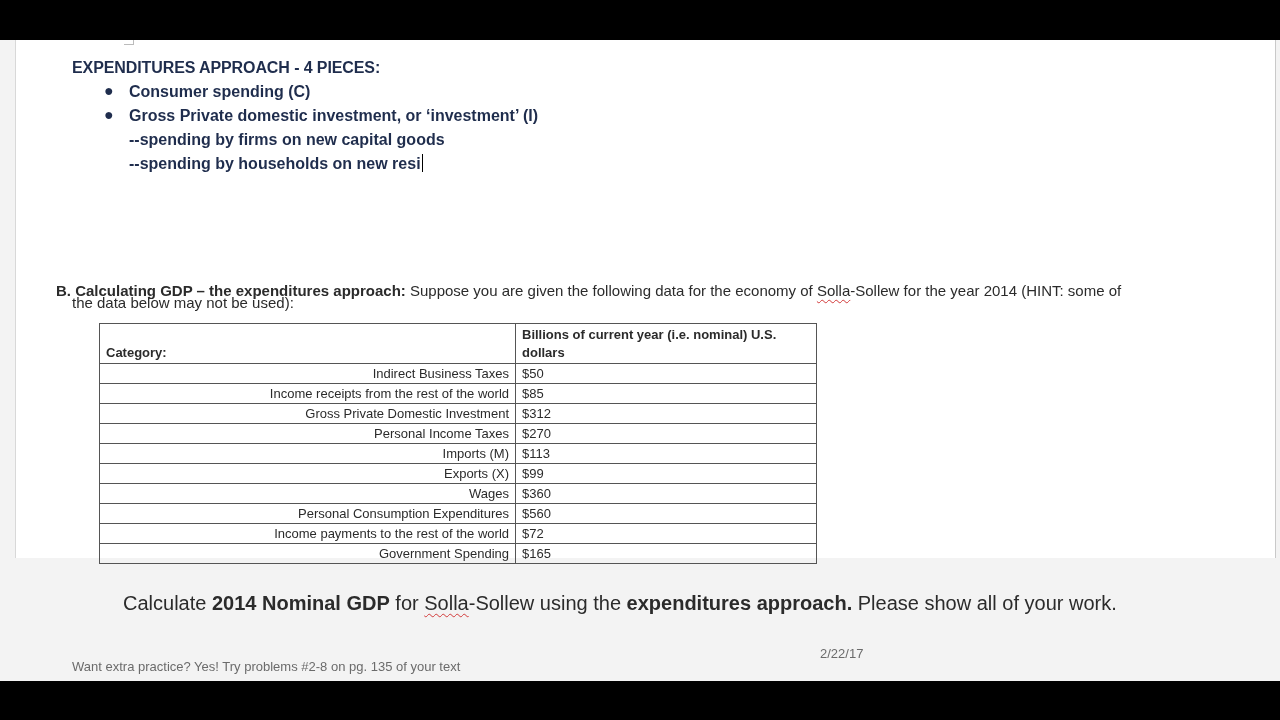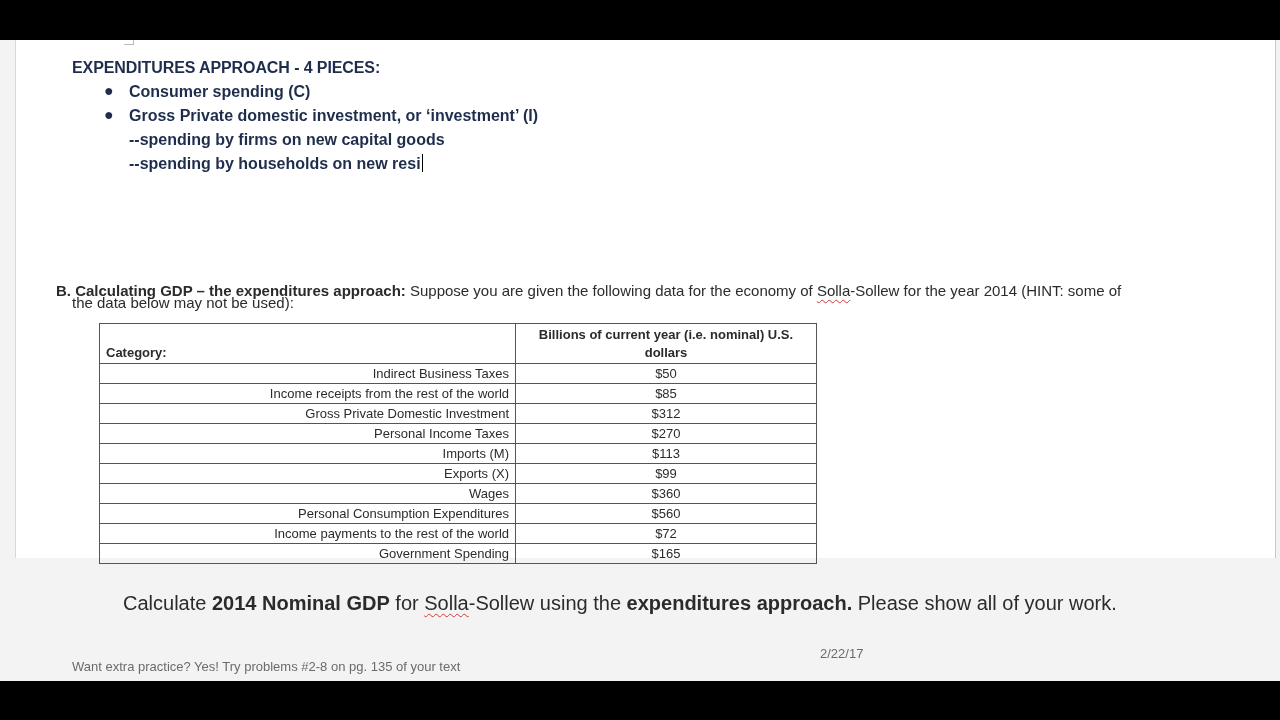--- a/index.html
+++ b/index.html
@@ -34,23 +34,23 @@
     }
     table.data {
       position: absolute; left: 83px; top: 283px; border-collapse: collapse;
       font-size: 13px; color: #2b2b2b;
     }
     table.data td, table.data th {
       border: 1px solid #555; padding: 0 6px; height: 19px; line-height: 19px;
     }
     table.data th { font-weight: bold; }
     .col-cat { width: 403px; text-align: right; }
-    .col-val { width: 288px; text-align: center; }
+    .col-val { width: 288px; text-align: left; }
     .head-cat { vertical-align: bottom; text-align: left; height: 38px !important; line-height: 18px !important; padding-bottom: 1px !important; }
-    .head-val { text-align: center; line-height: 18px !important; padding: 0 6px !important; margin-top: 32px; }
+    .head-val { text-align: left; line-height: 18px !important; padding: 0 6px !important; margin-top: 32px; }
     .footer { color: #6b6b6b; font-size: 13px; }
   </style>
 </head>
 <body>
 
 <div class="bar-top"></div>
 
 <div class="stage">
   <div class="page">
     <div class="corner-mark"></div>

